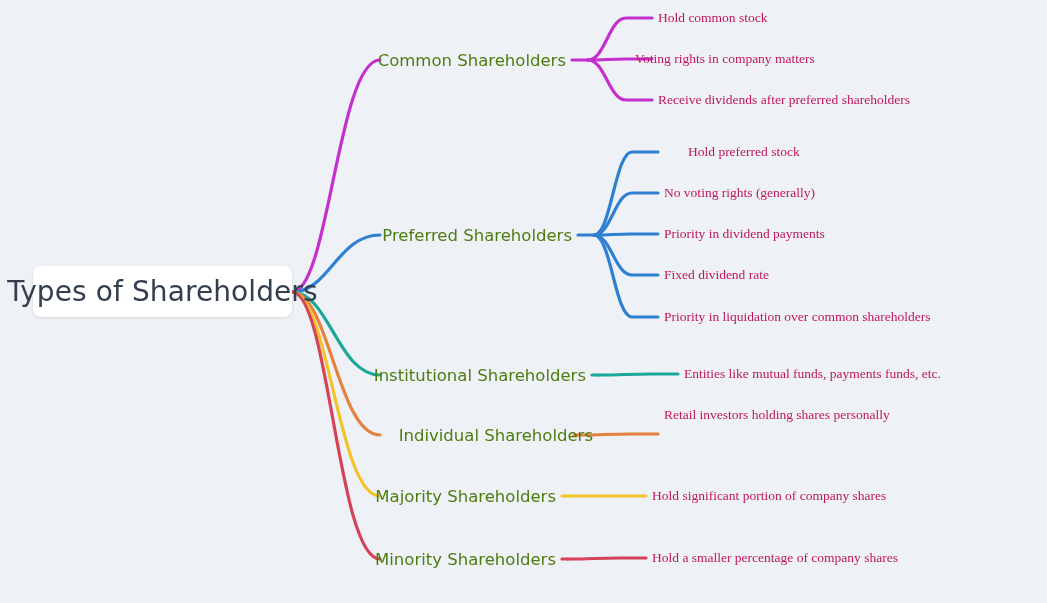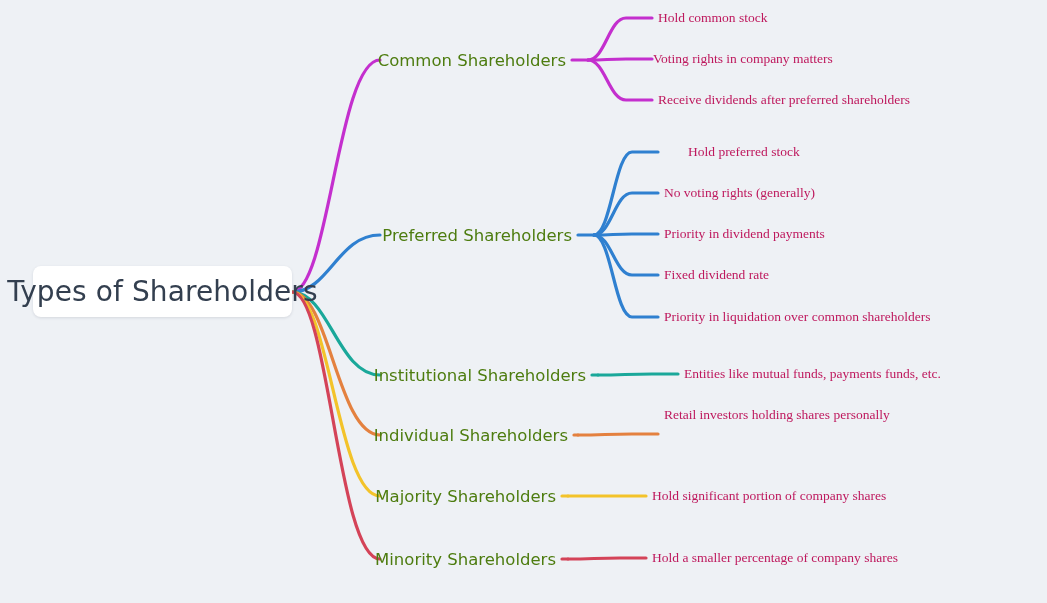--- a/index.html
+++ b/index.html
@@ -98,31 +98,31 @@
       <path d="M 568 559 C 591.4 559, 596.6 558, 620 558 L 646 558" fill="none" stroke="#d44358" stroke-width="3.2" stroke-linecap="round"></path>
     </svg>
 
   <div class="root-node">
     <span class="root-label">Types of Shareholders</span>
   </div>
 
   <div id="labels">
       <div class="branch-label" style="left: 0px; width: 566px; top: 60px;">Common Shareholders</div>
       <div class="leaf-label" style="left: 658px; top: 18px;">Hold common stock</div>
-      <div class="leaf-label" style="left: 653px; top: 59px;">Voting rights in company matters</div>
+      <div class="leaf-label" style="left: 635px; top: 59px;">Voting rights in company matters</div>
       <div class="leaf-label" style="left: 658px; top: 100px;">Receive dividends after preferred shareholders</div>
       <div class="branch-label" style="left: 0px; width: 572px; top: 235px;">Preferred Shareholders</div>
       <div class="leaf-label" style="left: 664px; top: 152px; margin-left: 24px;">Hold preferred stock</div>
       <div class="leaf-label" style="left: 664px; top: 193px;">No voting rights (generally)</div>
       <div class="leaf-label" style="left: 664px; top: 234px;">Priority in dividend payments</div>
       <div class="leaf-label" style="left: 664px; top: 275px;">Fixed dividend rate</div>
       <div class="leaf-label" style="left: 664px; top: 317px;">Priority in liquidation over common shareholders</div>
       <div class="branch-label" style="left: 0px; width: 586px; top: 375px;">Institutional Shareholders</div>
       <div class="leaf-label" style="left: 684px; top: 374px;">Entities like mutual funds, payments funds, etc.</div>
-      <div class="branch-label" style="left: 0px; width: 568px; top: 435px;">Individual Shareholders</div>
+      <div class="branch-label" style="left: 0px; width: 568px; top: 435px; padding-left: 25px;">Individual Shareholders</div>
       <div class="leaf-label" style="left: 664px; top: 415px;">Retail investors holding shares personally</div>
       <div class="branch-label" style="left: 0px; width: 556px; top: 496px;">Majority Shareholders</div>
       <div class="leaf-label" style="left: 652px; top: 496px;">Hold significant portion of company shares</div>
       <div class="branch-label" style="left: 0px; width: 556px; top: 559px;">Minority Shareholders</div>
       <div class="leaf-label" style="left: 652px; top: 558px;">Hold a smaller percentage of company shares</div>
     </div>
 
 </div>
 
 </body></html>

